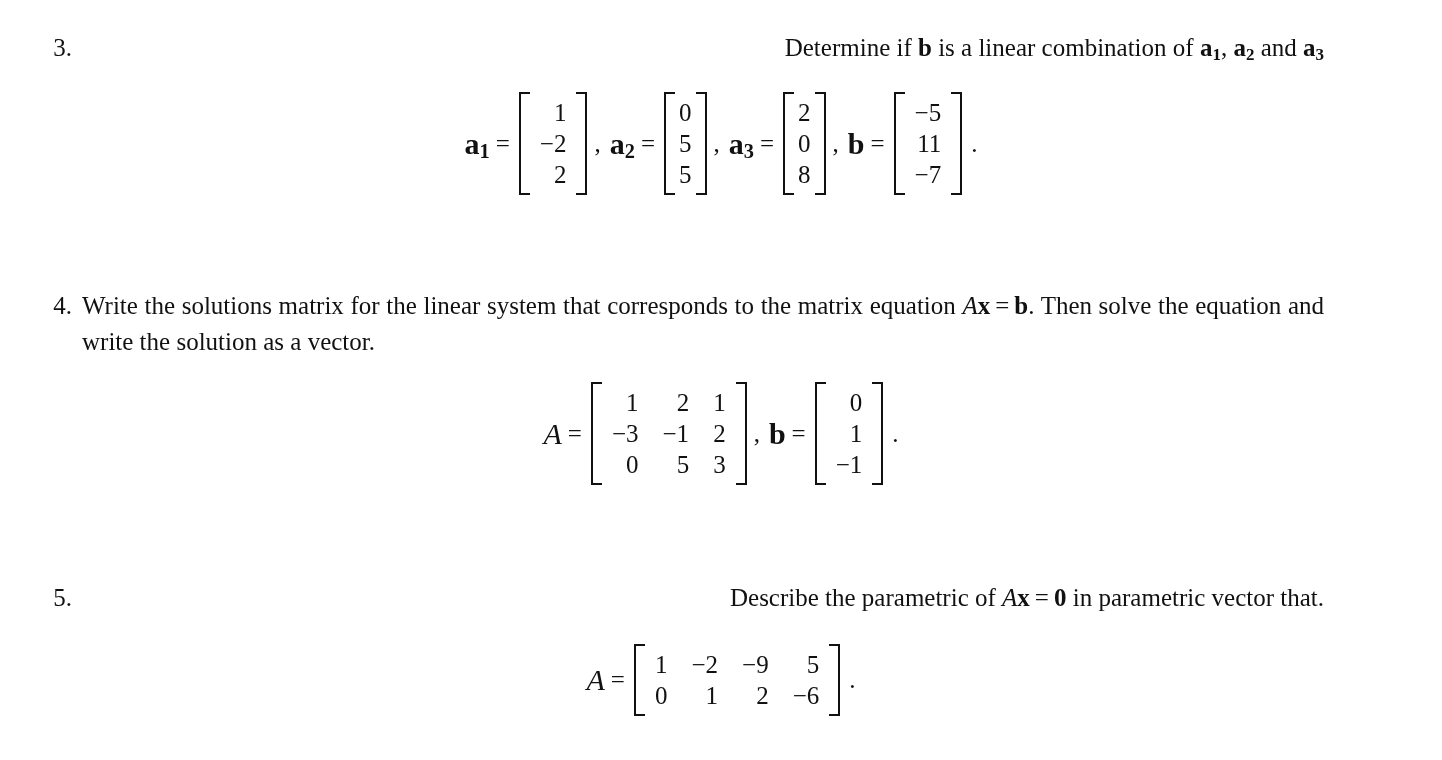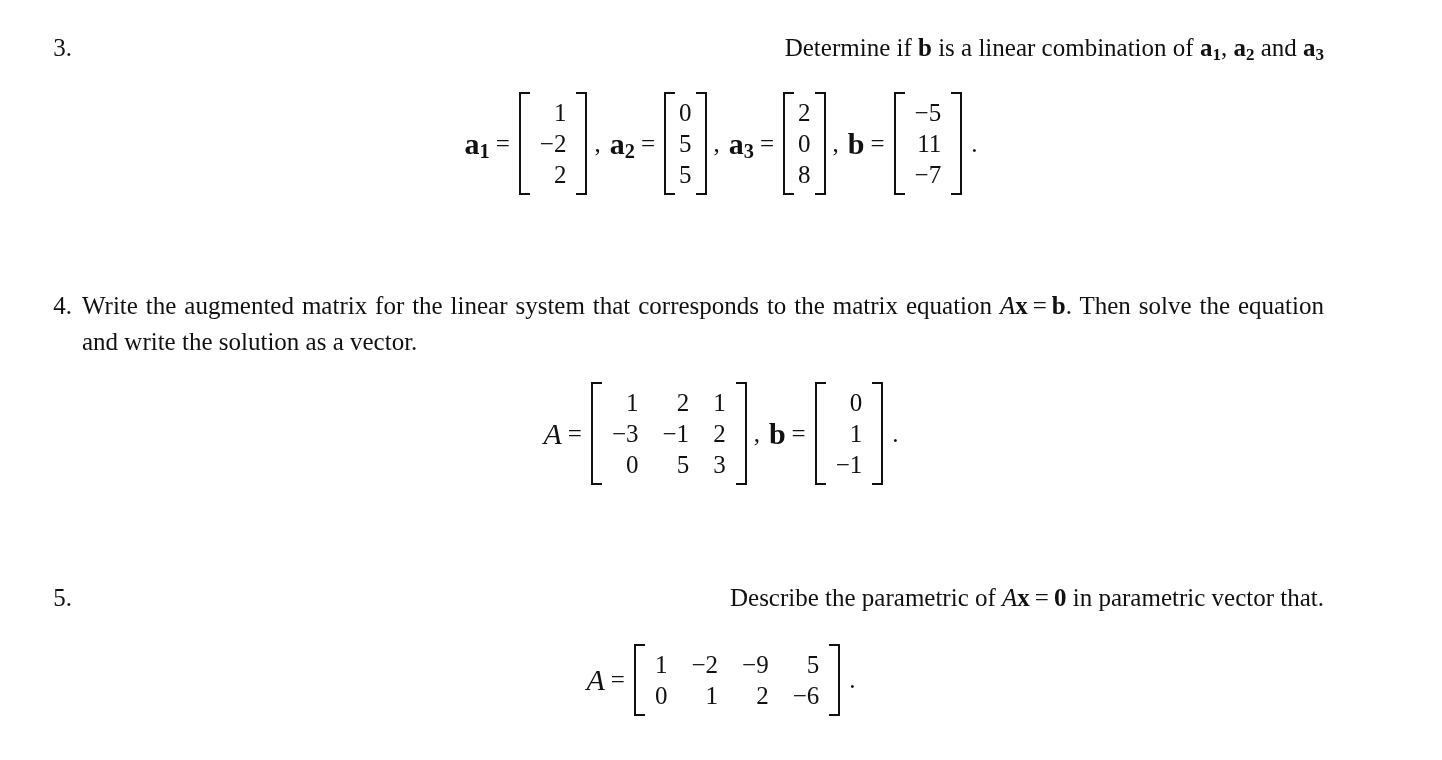--- a/index.html
+++ b/index.html
@@ -225,21 +225,21 @@
       </span>
       <span class="mperiod">.</span>
 
     </div>
   </div>
 
   <div class="problem" style="top:288px;">
     <div class="prob-head">
       <div class="prob-num">4.</div>
       <div class="prob-body">
-        <span>Write the augmented matrix for the linear system that corresponds to the matrix equation </span><span class="mathit">A</span><span class="mathbf">x</span><span class="op">=</span><span class="mathbf">b</span><span>.</span>
+        <span>Write the solutions matrix for the linear system that corresponds to the matrix equation </span><span class="mathit">A</span><span class="mathbf">x</span><span class="op">=</span><span class="mathbf">b</span><span>.</span>
         <span>Then solve the equation and write the solution as a vector.</span>
       </div>
     </div>
   </div>
 
   <div class="display" style="top:382px;">
     <div class="mrow">
 
       <span class="mlabel mathit">A</span>
       <span class="meq">=</span>

